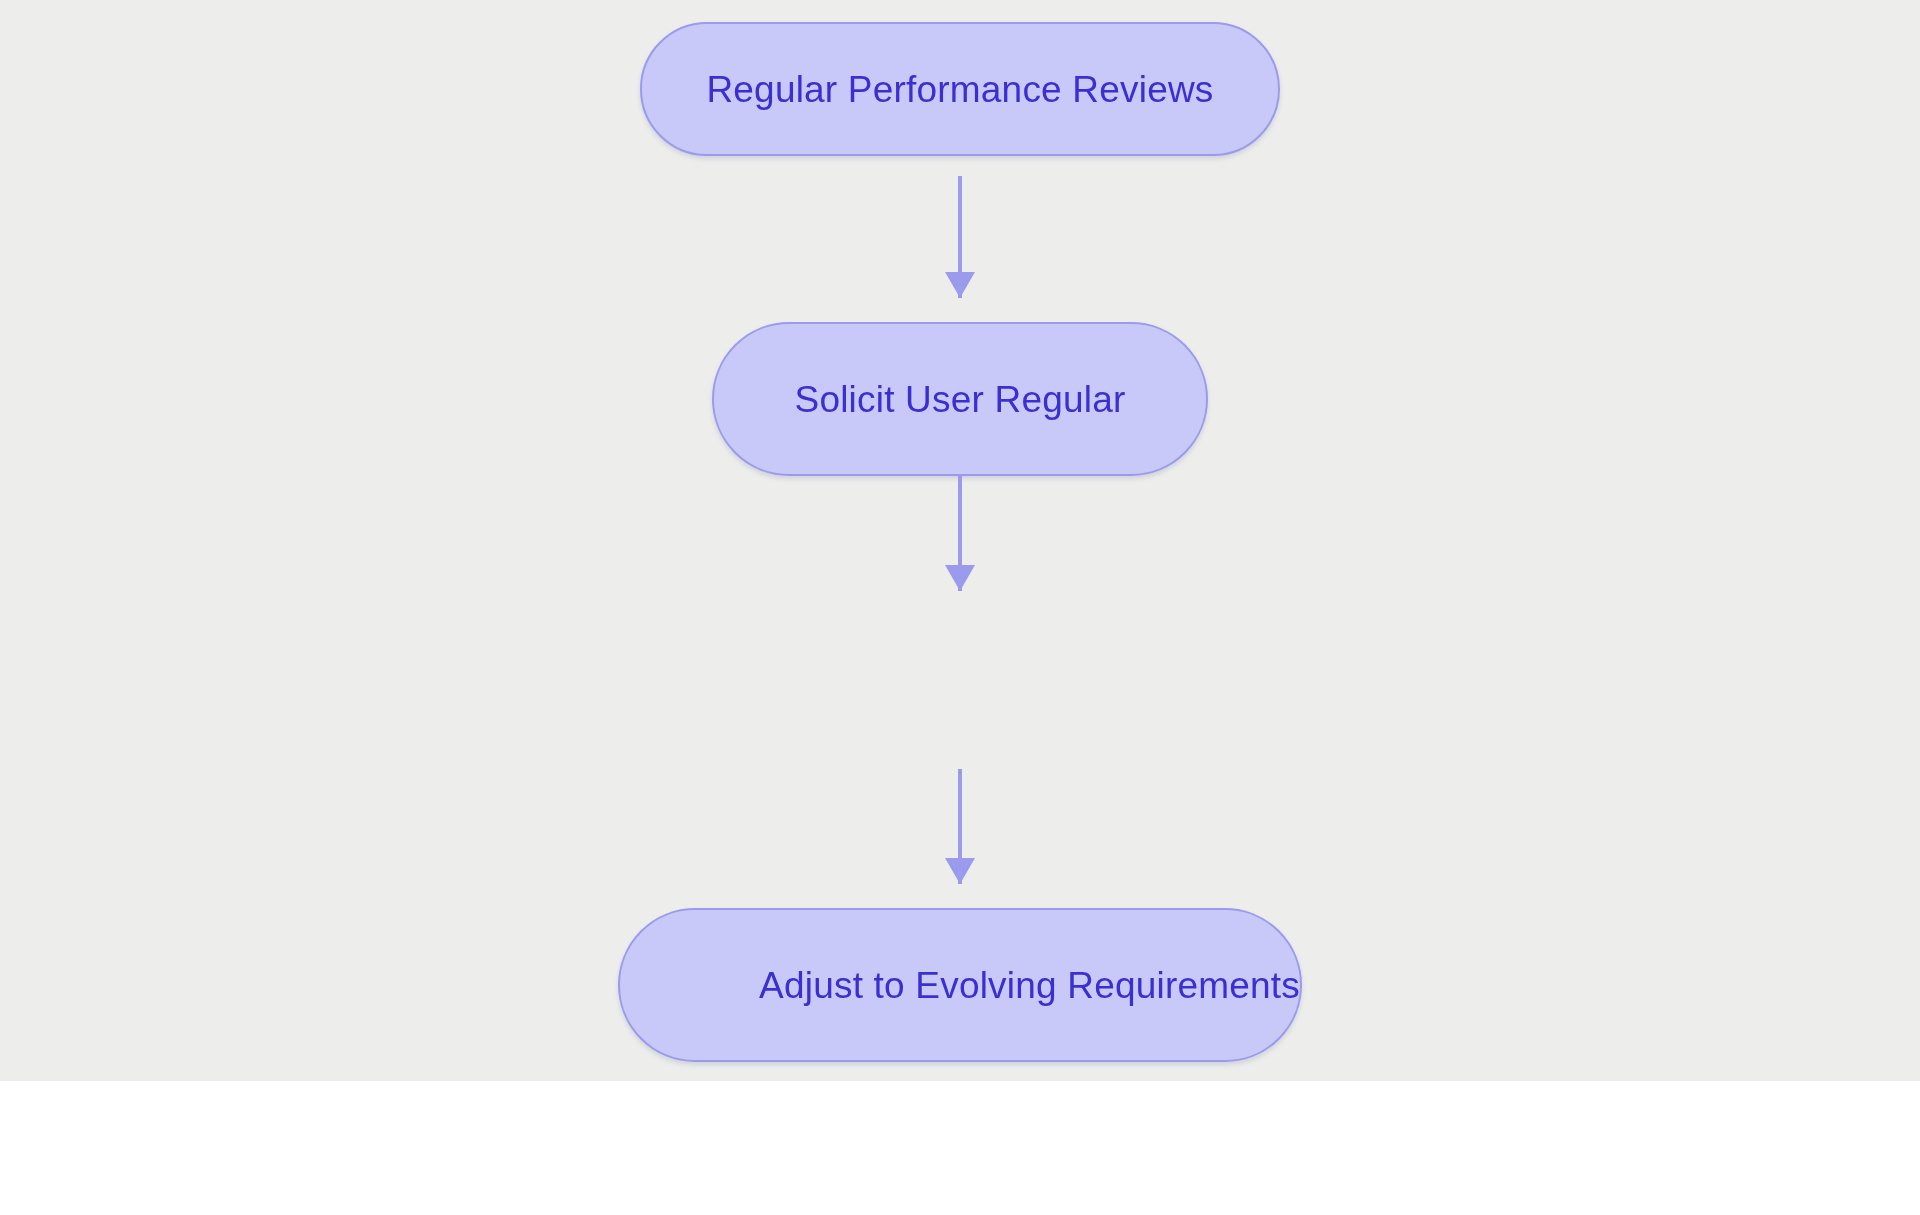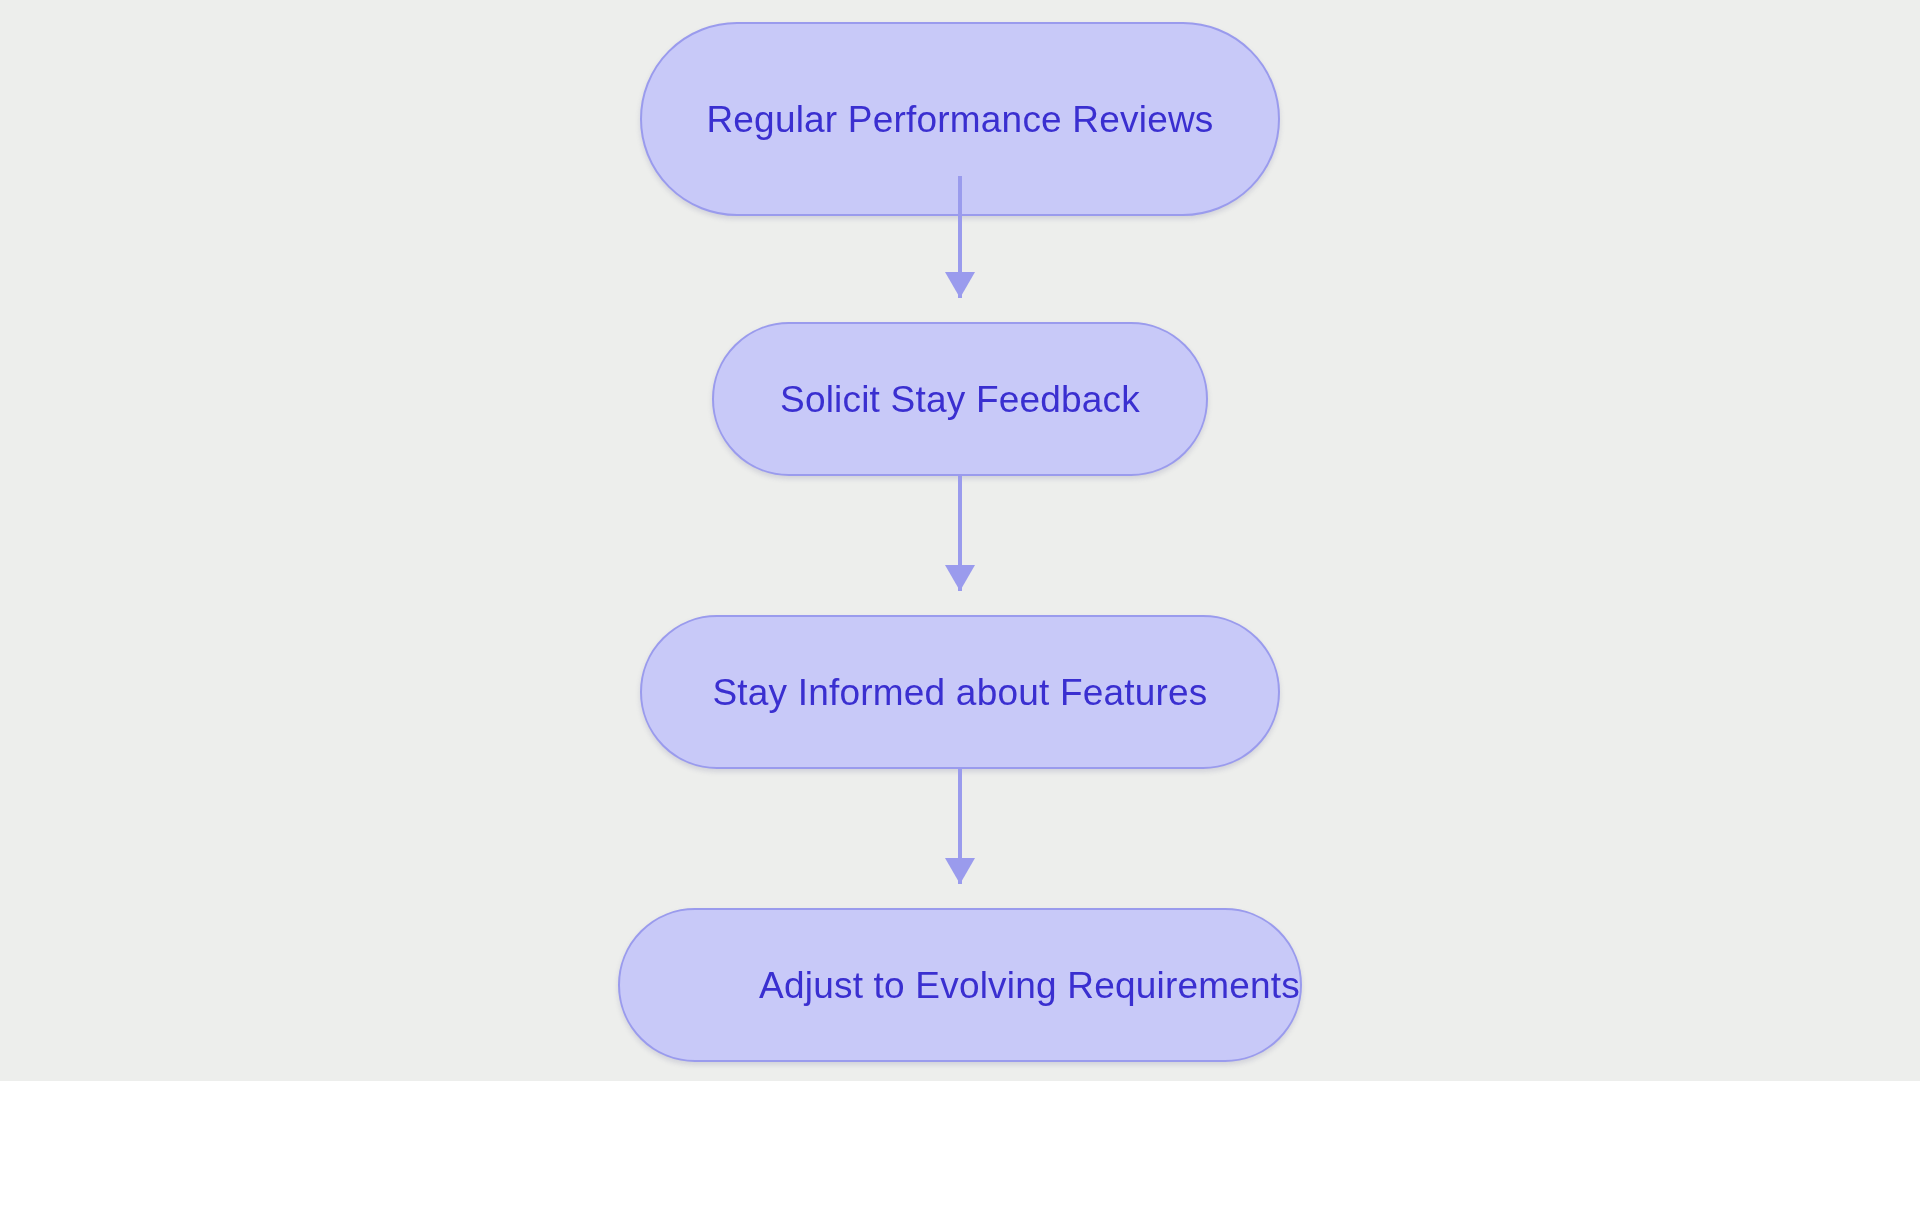--- a/index.html
+++ b/index.html
@@ -64,21 +64,21 @@
 
   .node-label {
     color: #3a2fd0;
     font-size: 37px;
     font-weight: 400;
     letter-spacing: 0.2px;
     line-height: 1;
     white-space: nowrap;
   }
 
-  .node-1 { left: 640px; top: 22px;  width: 640px; height: 194px; }
+  .node-1 { left: 640px; top: 22px;  width: 640px; height: 134px; }
   .node-2 { left: 712px; top: 322px; width: 496px; height: 154px; }
   .node-3 { left: 640px; top: 615px; width: 640px; height: 154px; }
   .node-4 { left: 618px; top: 908px; width: 684px; height: 154px; justify-content: flex-end; }
 
   
   .connector {
     position: absolute;
     left: 958px;
     width: 4px;
     background: #9a9bed;
@@ -110,29 +110,26 @@
   <div class="flow">
 
     <div class="node node-1">
       <span class="node-label">Regular Performance Reviews</span>
     </div>
 
     <div class="connector conn-1"></div>
     <div class="arrowhead arrow-1"></div>
 
     <div class="node node-2">
-      <span class="node-label">Solicit Stay Feedback</span>
+      <span class="node-label">Solicit User Regular</span>
     </div>
 
     <div class="connector conn-2"></div>
     <div class="arrowhead arrow-2"></div>
 
-    <div class="node node-3">
-      <span class="node-label">Stay Informed about Features</span>
-    </div>
 
     <div class="connector conn-3"></div>
     <div class="arrowhead arrow-3"></div>
 
     <div class="node node-4">
       <span class="node-label">Adjust to Evolving Requirements</span>
     </div>
 
   </div>
 

